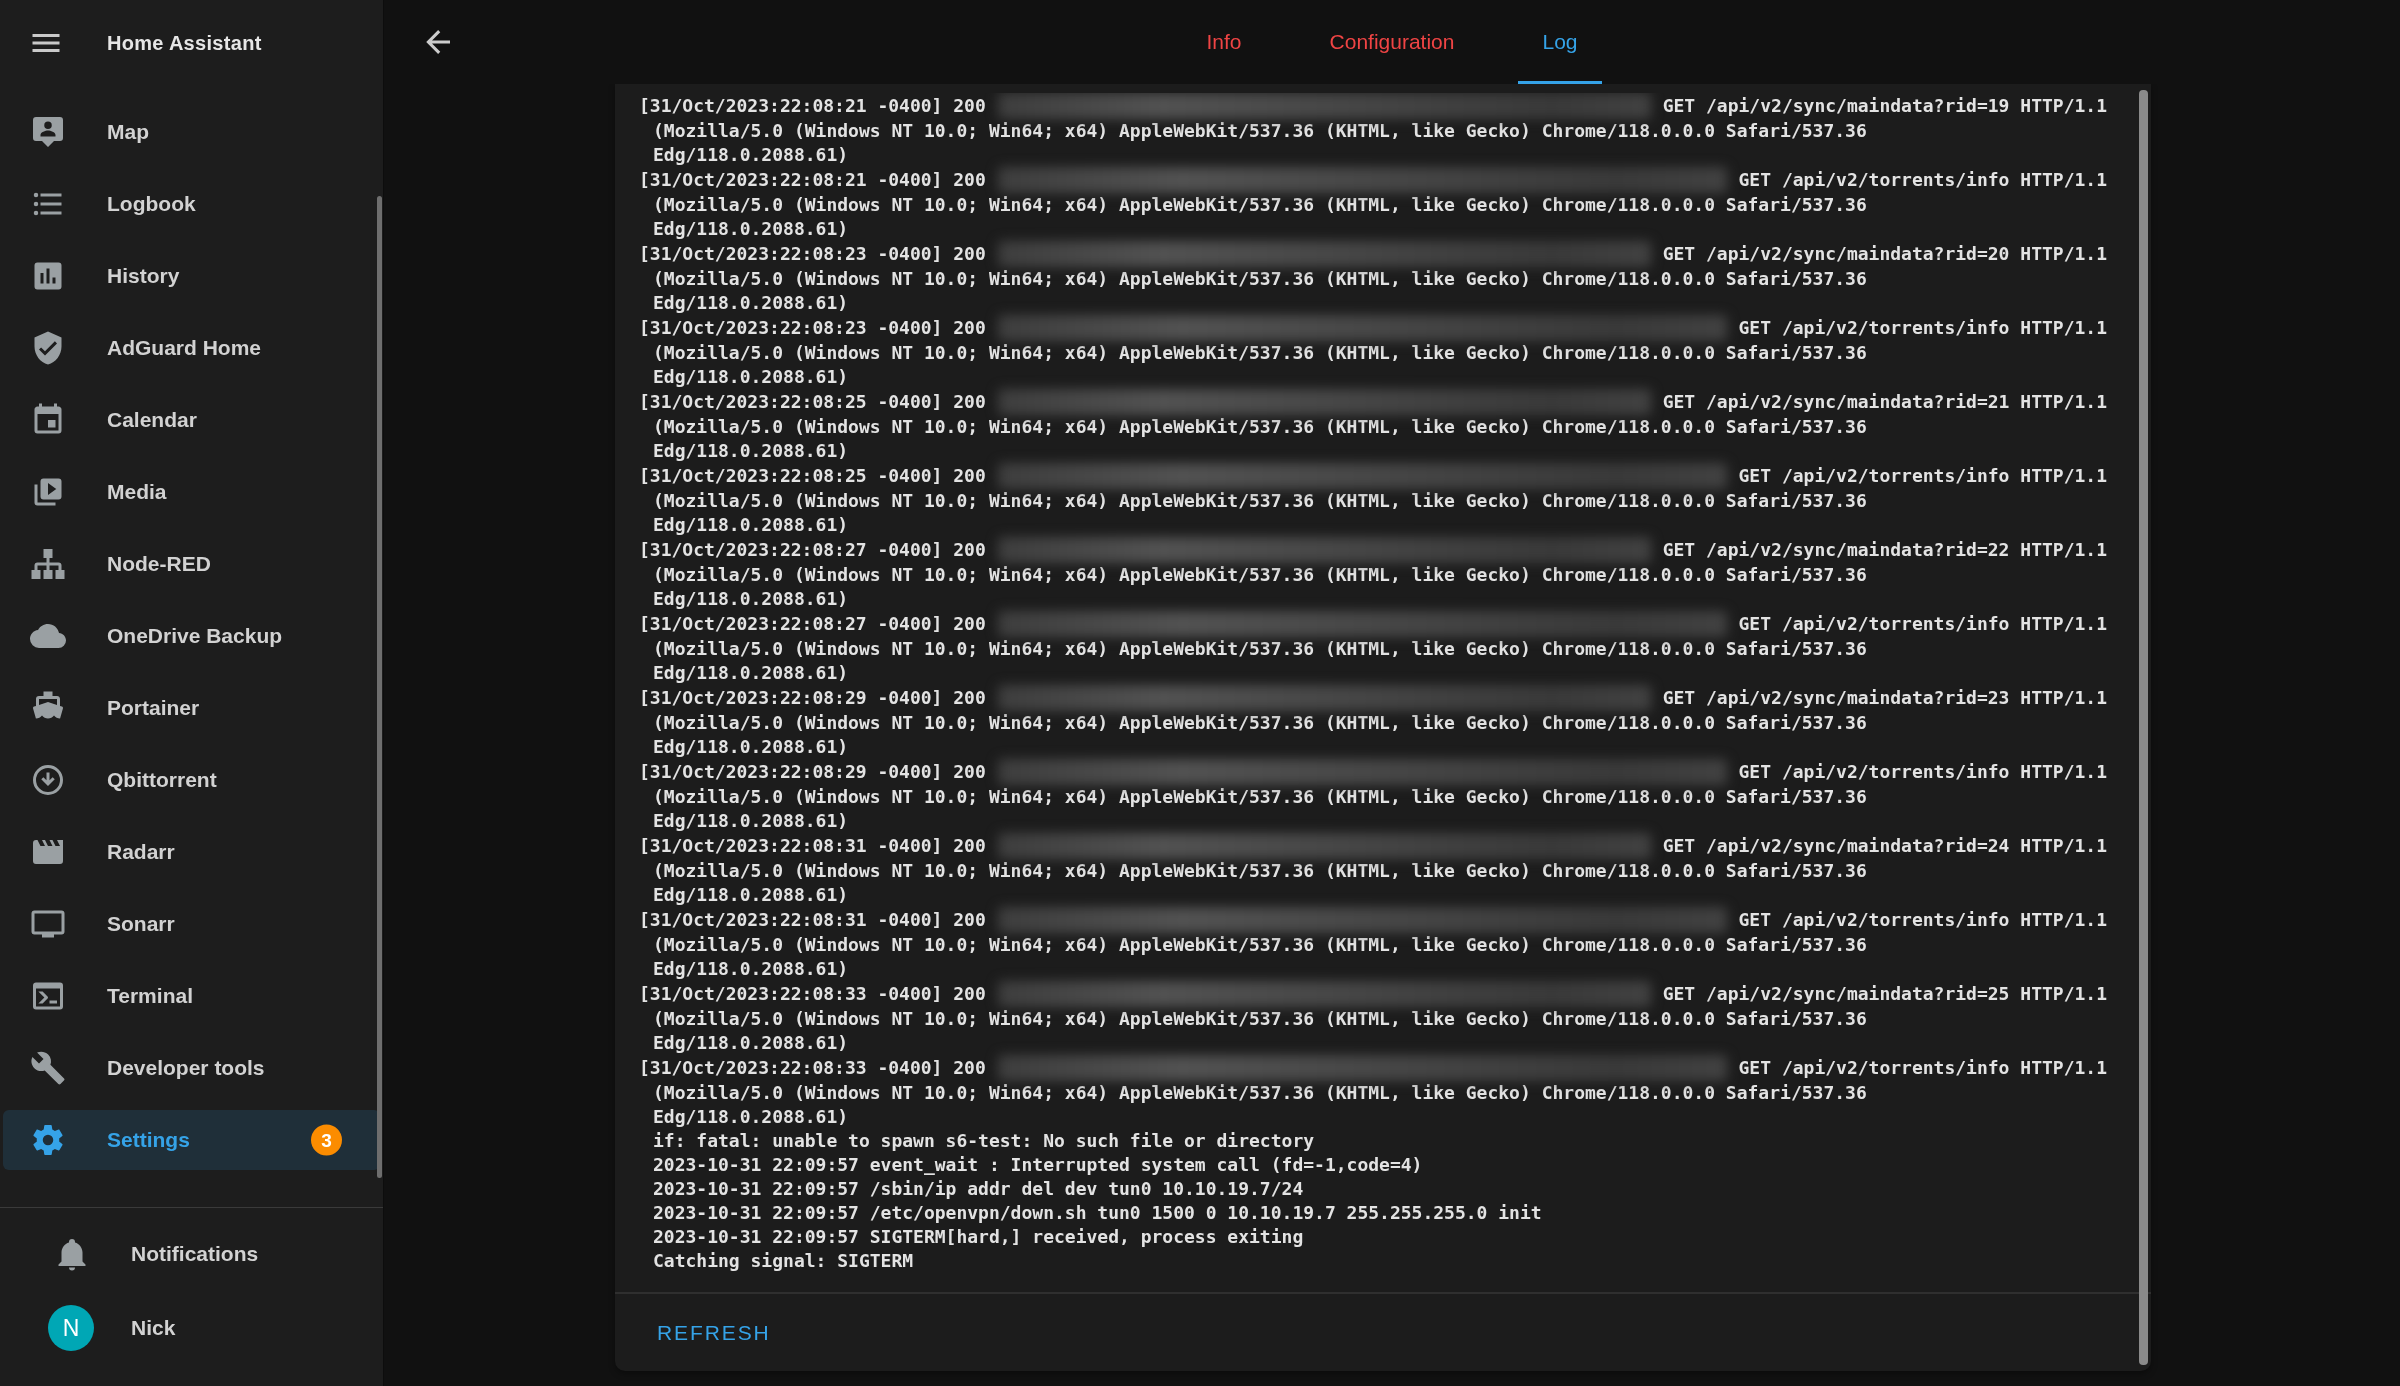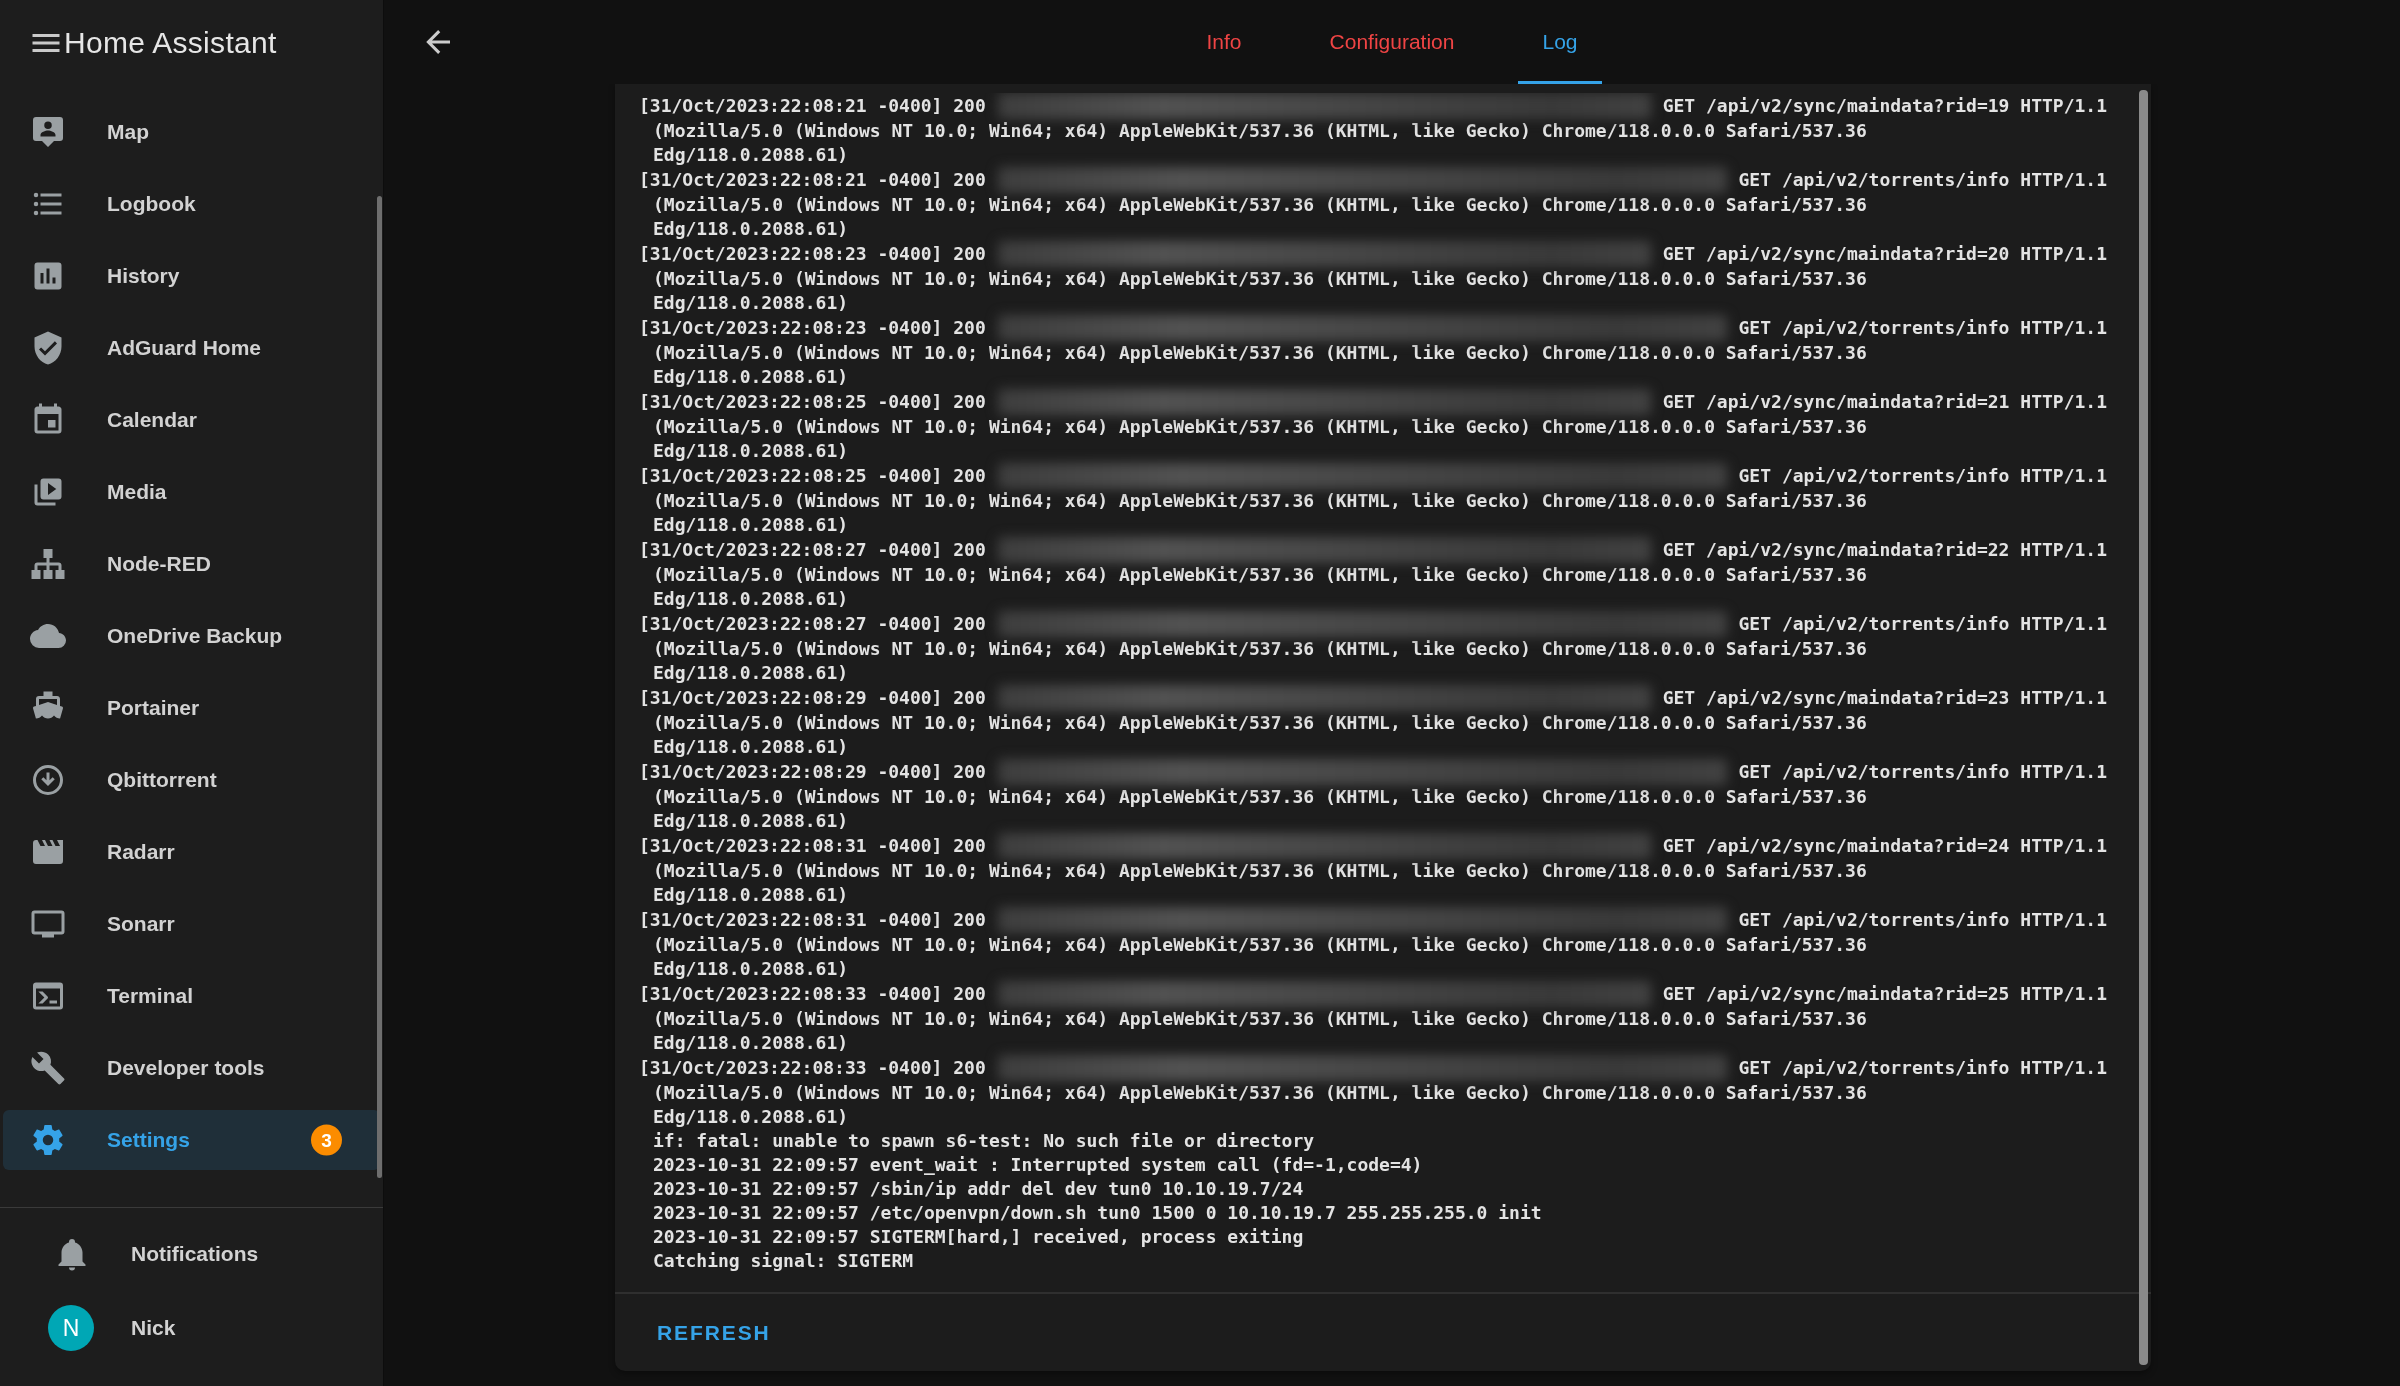--- a/index.html
+++ b/index.html
@@ -15,21 +15,21 @@
   .stage{position:relative;width:2400px;height:1386px;overflow:hidden;background:var(--page-bg);
          font-family:"Liberation Sans", sans-serif;}
 
   
   .sidebar{position:absolute;left:0;top:0;bottom:0;width:384px;background:var(--sidebar-bg);
            border-right:1px solid #0d0d0d;z-index:3;}
   .sidebar-header{display:flex;align-items:center;height:86px;}
   .icon-btn{background:none;border:none;padding:0;cursor:pointer;color:#c9c9c9;}
   .menu-btn{margin-left:28px;width:36px;height:36px;}
   .ic{width:36px;height:36px;display:block;}
-  .app-title{font-size:30px;color:#e6e6e6;font-weight:400;letter-spacing:.3px;}
+  .app-title{margin-left:43px;font-size:20px;color:#e6e6e6;font-weight:700;letter-spacing:.3px;}
   .nav{position:absolute;top:96px;left:0;right:0;}
   .item{position:relative;height:72px;display:flex;align-items:center;cursor:pointer;}
   .item .ic{position:absolute;left:30px;color:#9aa0a3;}
   .item .lbl{margin-left:107px;font-size:21px;font-weight:600;color:#d2d2d2;position:relative;z-index:1;}
   .item.active .ic,.item.active .lbl{color:var(--accent);}
   .hl{position:absolute;top:6px;bottom:6px;left:3px;right:3px;background:rgba(53,163,232,.14);border-radius:6px;}
   .badge{position:absolute;left:311px;top:50%;transform:translateY(-50%);width:31px;height:31px;border-radius:50%;
          background:var(--badge);color:#fff;font-size:19px;font-weight:700;
          display:flex;align-items:center;justify-content:center;z-index:1;}
   .sidebar-divider{position:absolute;top:1207px;left:0;right:0;height:1px;background:#3a3a3a;}
@@ -54,21 +54,21 @@
   .log{position:absolute;top:9px;left:24px;right:44px;bottom:100px;overflow:hidden;
        font-family:"DejaVu Sans Mono", monospace;font-size:18px;line-height:24px;font-weight:700;color:#e3e3e3;}
   .l1{display:flex;align-items:center;white-space:pre;}
   .blur{flex:1;height:26px;margin:0 12px;border-radius:4px;
         background:linear-gradient(90deg,#3e3e3e,#525252 25%,#464646 55%,#3a3a3a 85%,#424242);
         filter:blur(6px);}
   .lline{white-space:pre;margin-left:14px;}
   .card-divider{position:absolute;left:0;right:0;bottom:77px;height:2px;background:#2f2f2f;}
   .refresh-row{position:absolute;left:0;right:0;bottom:0;height:77px;display:flex;align-items:center;}
   .refresh-btn{margin-left:42px;background:none;border:none;color:var(--accent);cursor:pointer;padding:0;
-               font-family:"Liberation Sans", sans-serif;font-size:21px;font-weight:700;letter-spacing:1.9px;}
+               font-family:"Liberation Sans", sans-serif;font-size:21px;font-weight:400;letter-spacing:1.9px;}
   .card-scroll{position:absolute;right:3px;top:6px;width:9px;height:1275px;border-radius:4px;background:#8a8a8a;}
 </style>
 </head>
 <body>
 
 <div class="stage">
 
   <aside class="sidebar">
     <div class="sidebar-header">
       <button class="icon-btn menu-btn" id="menu-btn">

